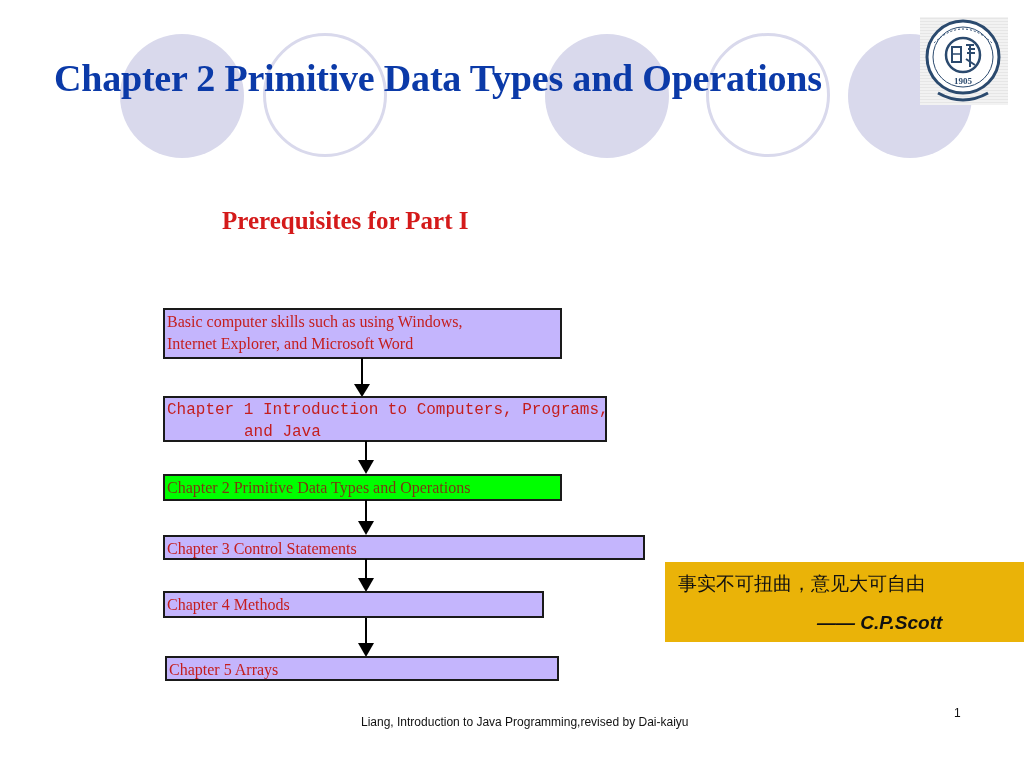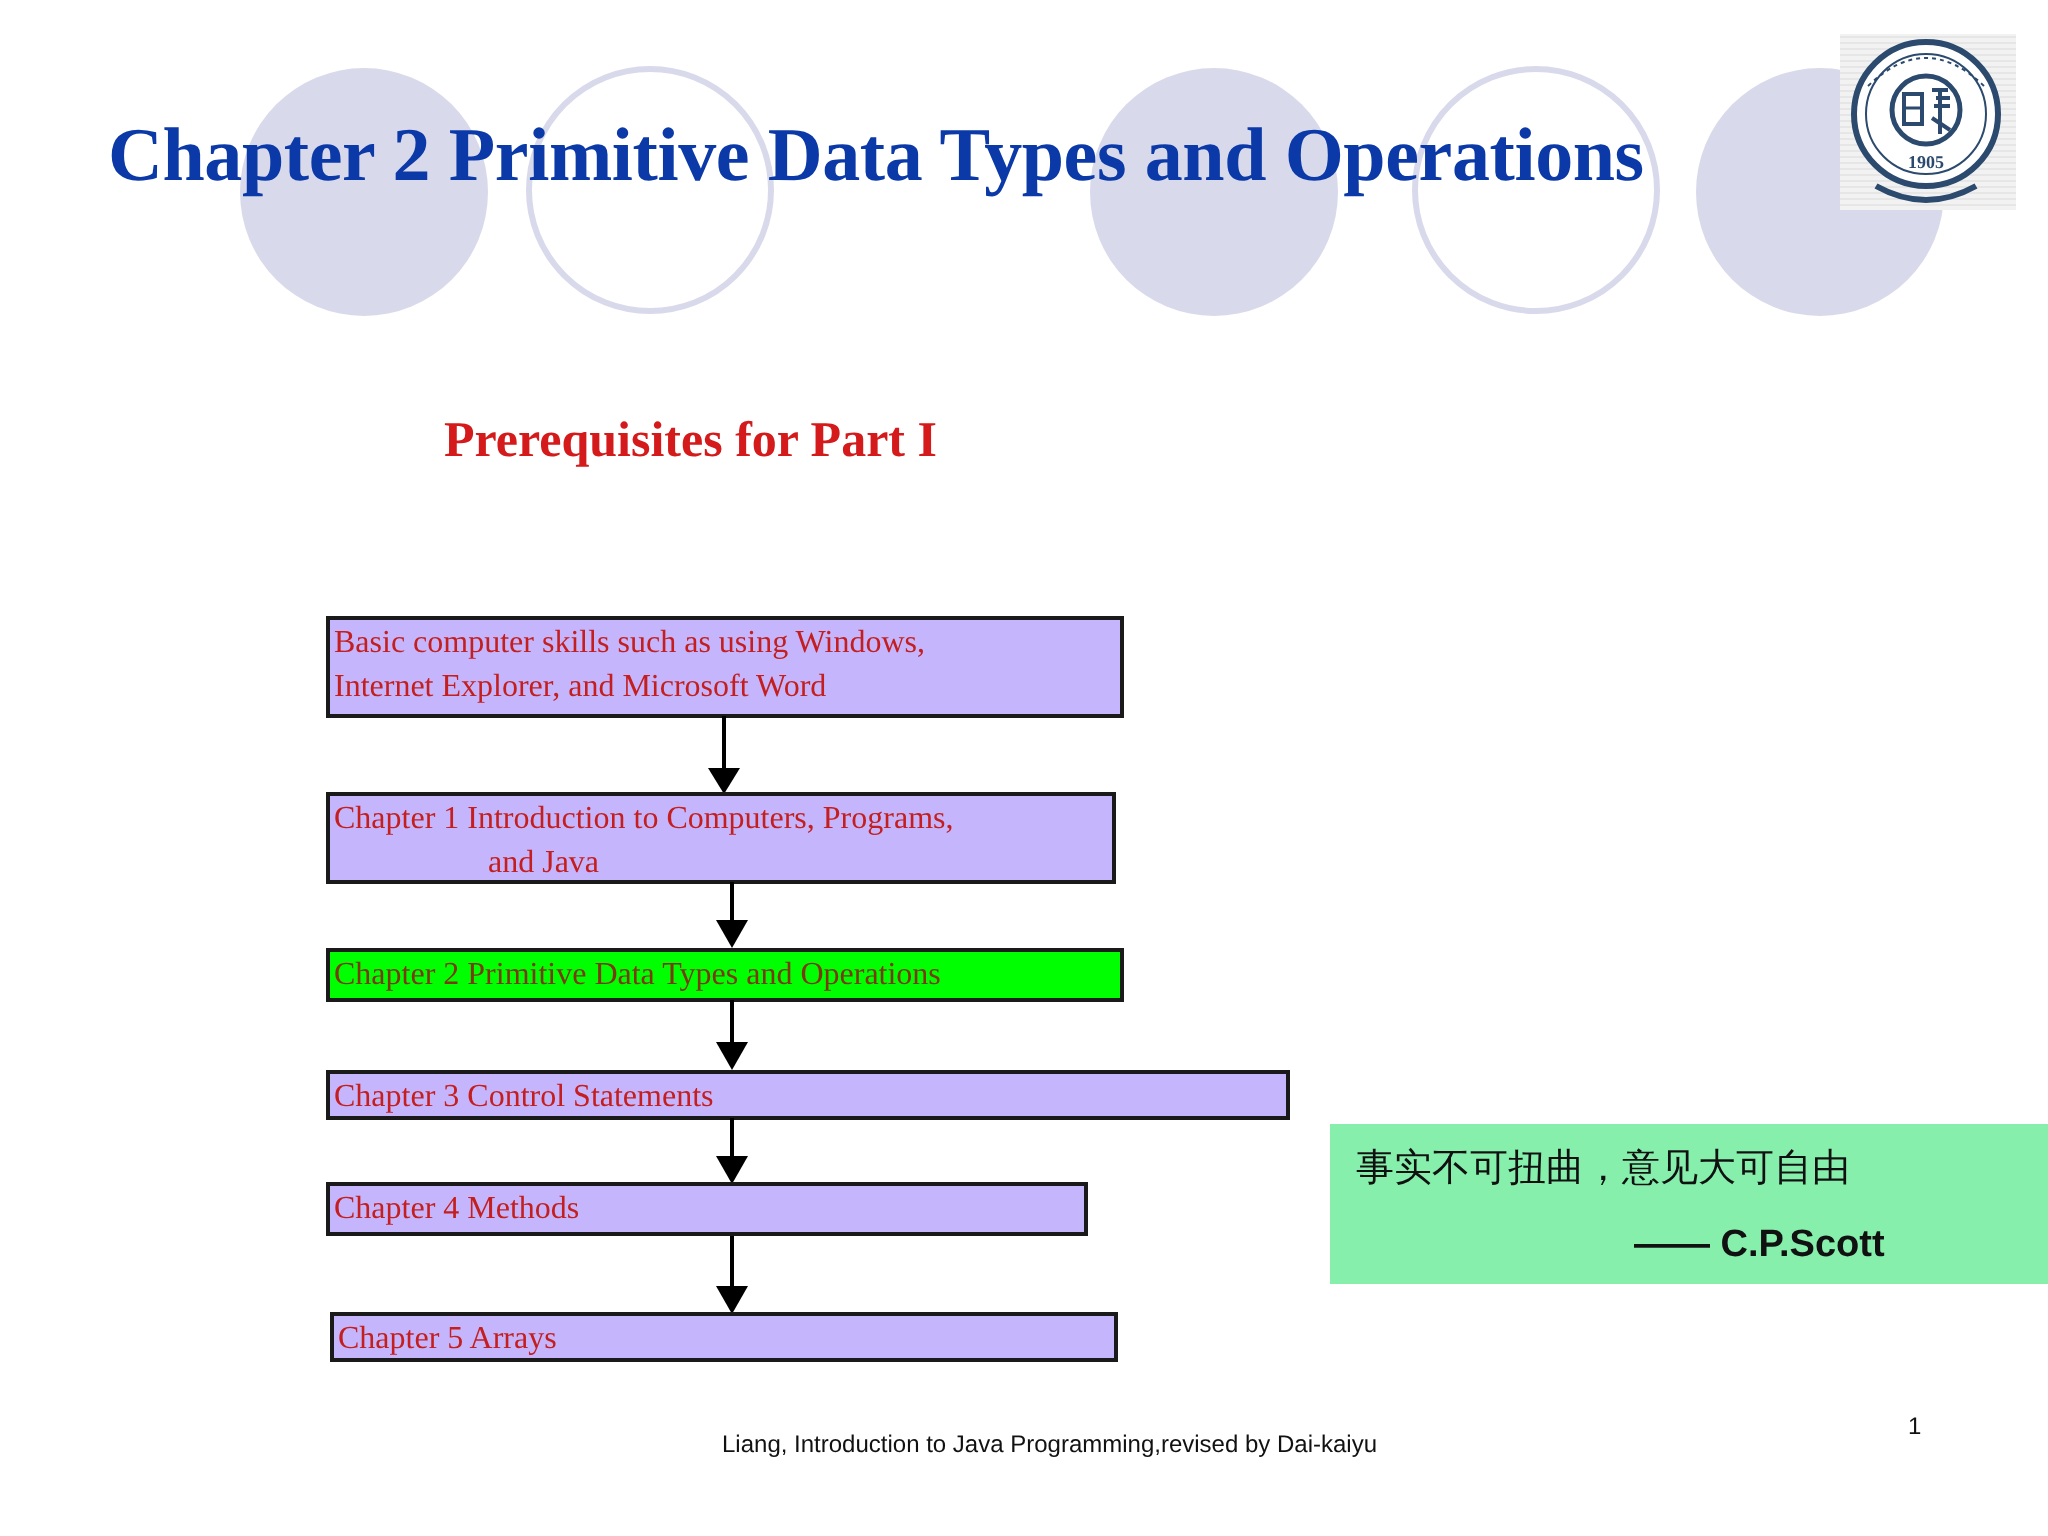--- a/index.html
+++ b/index.html
@@ -29,29 +29,29 @@
   }
   .box {
     position: absolute; box-sizing: border-box; border: 2px solid #1a1a1a;
     background: #c4b5fd; color: #c41e1e; font-size: 16px; line-height: 22px;
     padding: 1px 2px; white-space: nowrap;
   }
   .box.highlight { background: #00ff00; color: #7a3a10; }
   .arrow { position: absolute; }
   .quote-box {
     position: absolute; left: 665px; top: 562px; width: 359px; height: 80px;
-    background: #86efac;
+    background: #eab308;
   }
   .quote-text {
     position: absolute; left: 13px; top: 9px; font-size: 19px; color: #111;
     font-family: "DejaVu Sans", sans-serif; white-space: nowrap;
   }
   .quote-author {
     position: absolute; left: 152px; top: 50px; font-size: 19px; color: #111;
-    font-family: "Liberation Sans", sans-serif; font-weight: bold; white-space: nowrap;
+    font-family: "Liberation Sans", sans-serif; font-weight: bold; white-space: nowrap; font-style: italic;
   }
   .footer {
     position: absolute; left: 319px; top: 715px; font-size: 12px; color: #111;
     font-family: "Liberation Sans", sans-serif; white-space: nowrap; margin-left: 42px;
   }
   .page-num {
     position: absolute; left: 954px; top: 706px; font-size: 12px; color: #111;
     font-family: "Liberation Sans", sans-serif;
   }
 </style>
@@ -85,21 +85,21 @@
 <div class="box" style="left:163px;top:308px;width:399px;height:51px;">
   <div>Basic computer skills such as using Windows,</div>
   <div>Internet Explorer, and Microsoft Word</div>
 </div>
 
 <svg class="arrow" style="left:352px;top:358px;" width="20" height="40" viewBox="0 0 20 40">
   <line x1="10" y1="0" x2="10" y2="28" stroke="#000" stroke-width="2"></line>
   <polygon points="2,26 18,26 10,39" fill="#000"></polygon>
 </svg>
 
-<div class="box" style="left:163px;top:396px;width:395px;height:46px;">
+<div class="box" style="left:163px;top:396px;width:444px;height:46px;font-family:Liberation Mono, monospace;">
   <div>Chapter 1 Introduction to Computers, Programs,</div>
   <div style="padding-left:77px;">and Java</div>
 </div>
 
 <svg class="arrow" style="left:356px;top:441px;" width="20" height="34" viewBox="0 0 20 34">
   <line x1="10" y1="0" x2="10" y2="22" stroke="#000" stroke-width="2"></line>
   <polygon points="2,19 18,19 10,33" fill="#000"></polygon>
 </svg>
 
 <div class="box highlight" style="left:163px;top:474px;width:399px;height:27px;">

